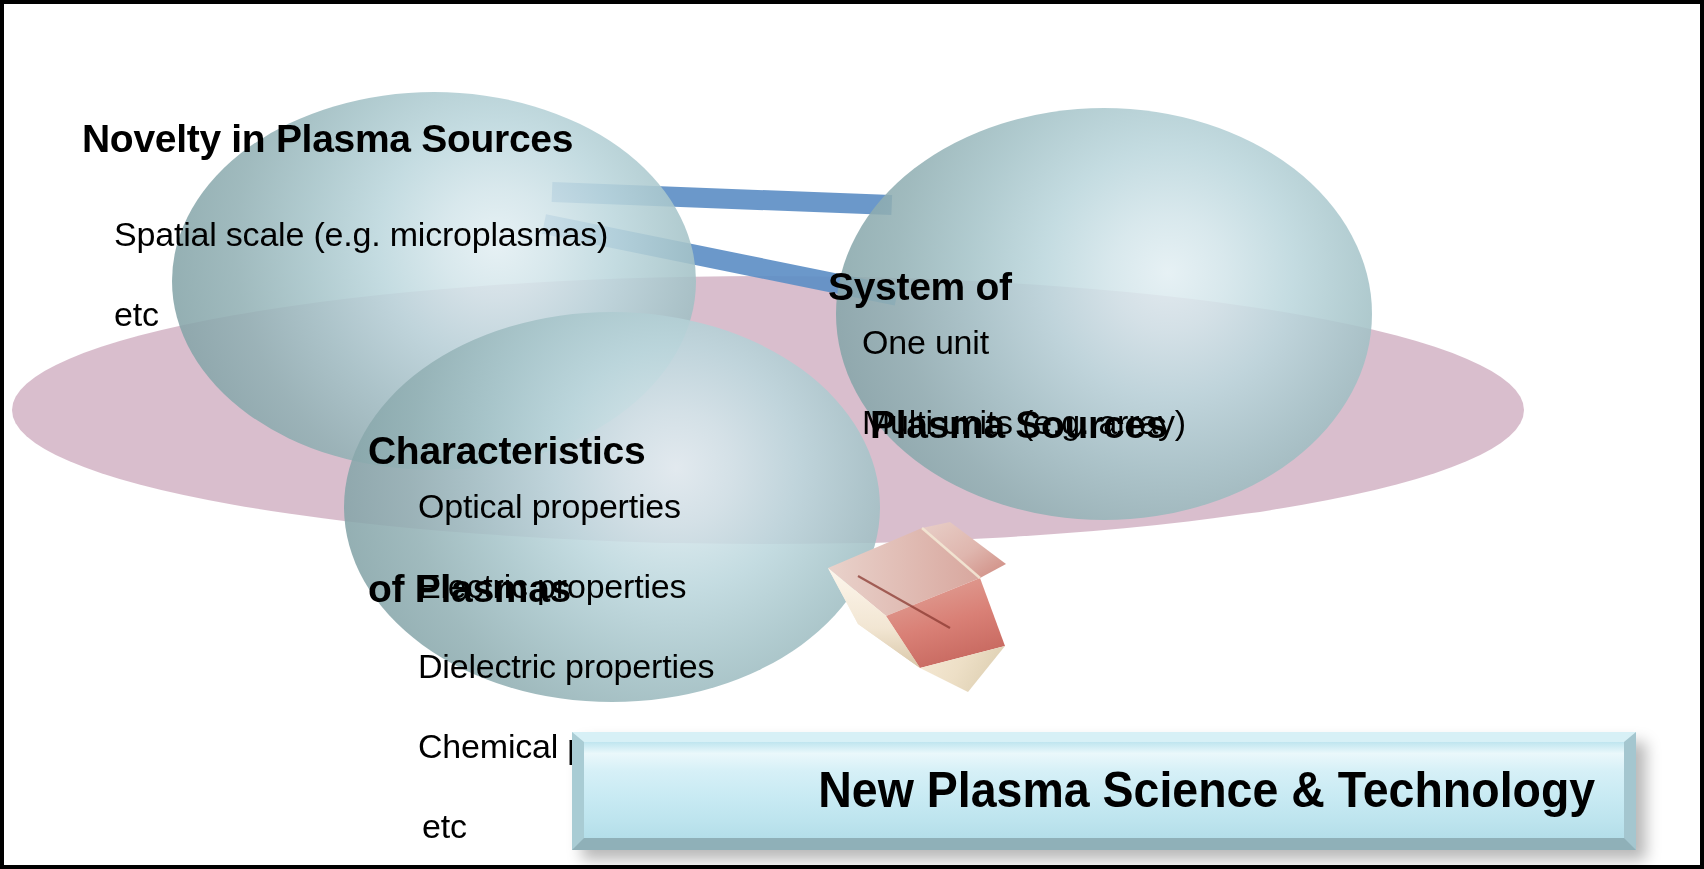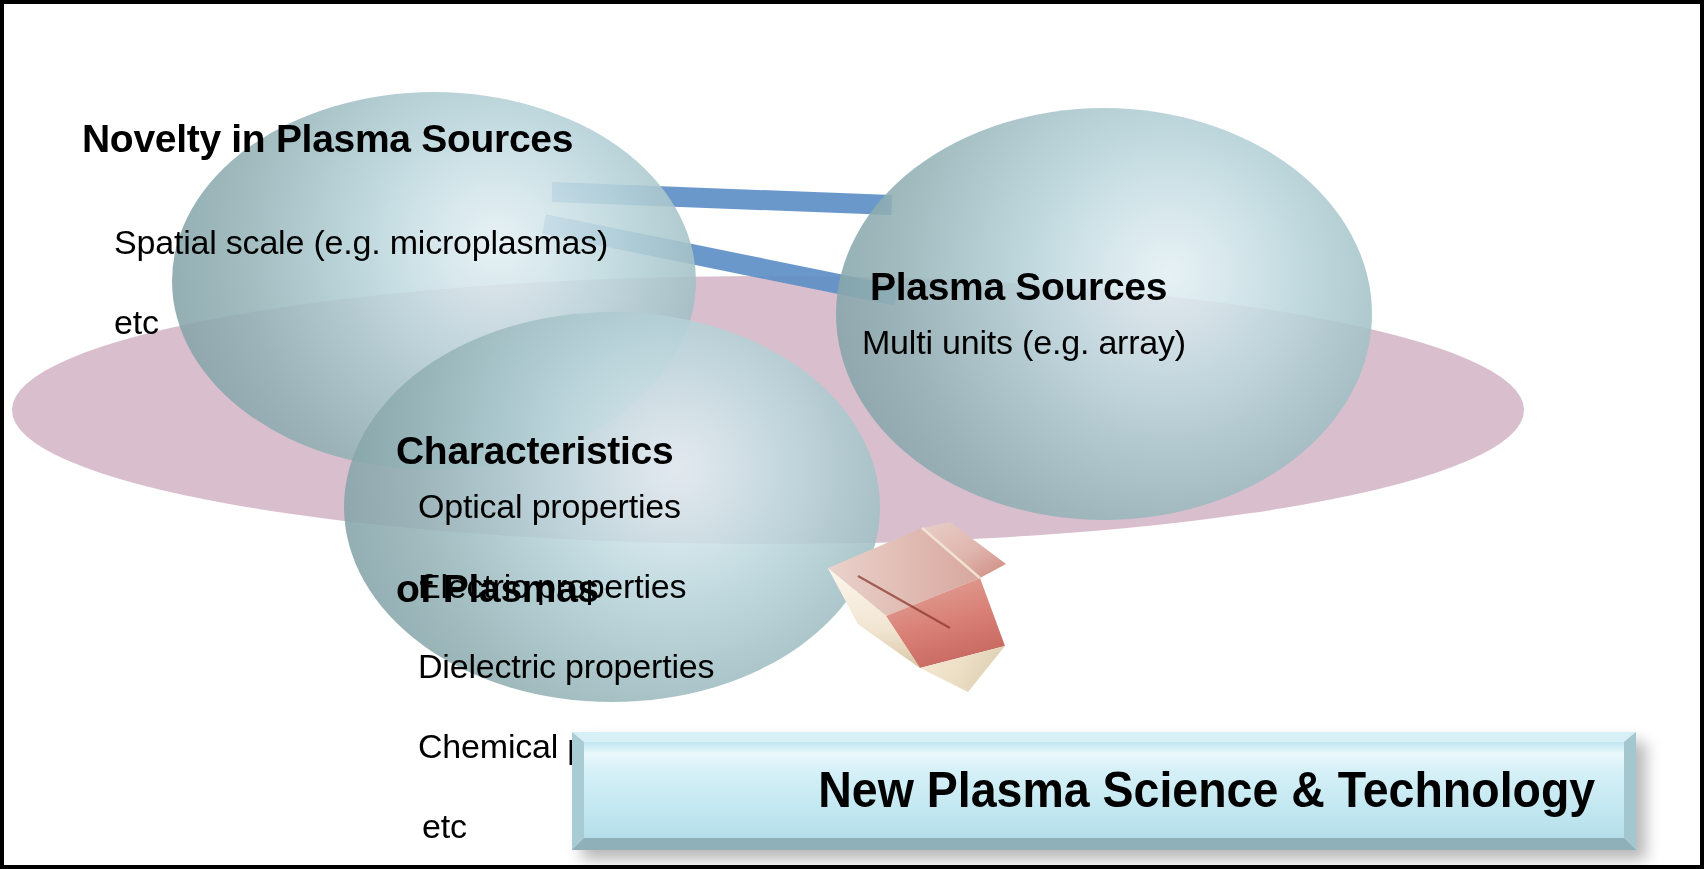--- a/index.html
+++ b/index.html
@@ -77,23 +77,23 @@
     line-height: 46px;
     letter-spacing: -0.3px;
   }
   .body-line {
     font-size: 34px;
     line-height: 44px;
     letter-spacing: -0.2px;
   }
 
   #novelty-title   { left: 78px;  top: 112px; }
-  #novelty-list    { left: 110px; top: 180px; }
-
-  #charact-title   { left: 392px; top: 332px; }
+  #novelty-list    { left: 110px; top: 172px; }
+
+  #charact-title   { left: 364px; top: 332px; }
   #charact-list    { left: 414px; top: 444px; }
 
   #system-title    { left: 824px; top: 168px; }
   #system-list     { left: 858px; top: 280px; }
 
   .indent-1 { padding-left: 42px; display: block; }
 
   
   #arrow-wrap {
     position: absolute;
@@ -163,23 +163,25 @@
   </div>
   <div class="txt" id="charact-list">
     <span class="body-line" style="display:block">Optical properties</span>
     <span class="body-line" style="display:block">Electric properties</span>
     <span class="body-line" style="display:block">Dielectric properties</span>
     <span class="body-line" style="display:block">Chemical properties</span>
     <span class="body-line" style="display:block; padding-left:4px">etc</span>
   </div>
 
   <div class="txt heading" id="system-title">
+    <span style="display:block">System of</span>
     <span class="indent-1">Plasma Sources</span>
   </div>
   <div class="txt" id="system-list">
+    <span class="body-line" style="display:block">One unit</span>
     <span class="body-line" style="display:block">Multi units (e.g. array)</span>
   </div>
 
   <div id="arrow-wrap">
     <svg width="210" height="180" viewBox="0 0 210 180" xmlns="http://www.w3.org/2000/svg">
       <defs>
         <linearGradient id="gTop" x1="0" y1="0" x2="1" y2="1">
           <stop offset="0%" stop-color="#e8cfc8"></stop>
           <stop offset="55%" stop-color="#dfb6ae"></stop>
           <stop offset="100%" stop-color="#cf8a80"></stop>

